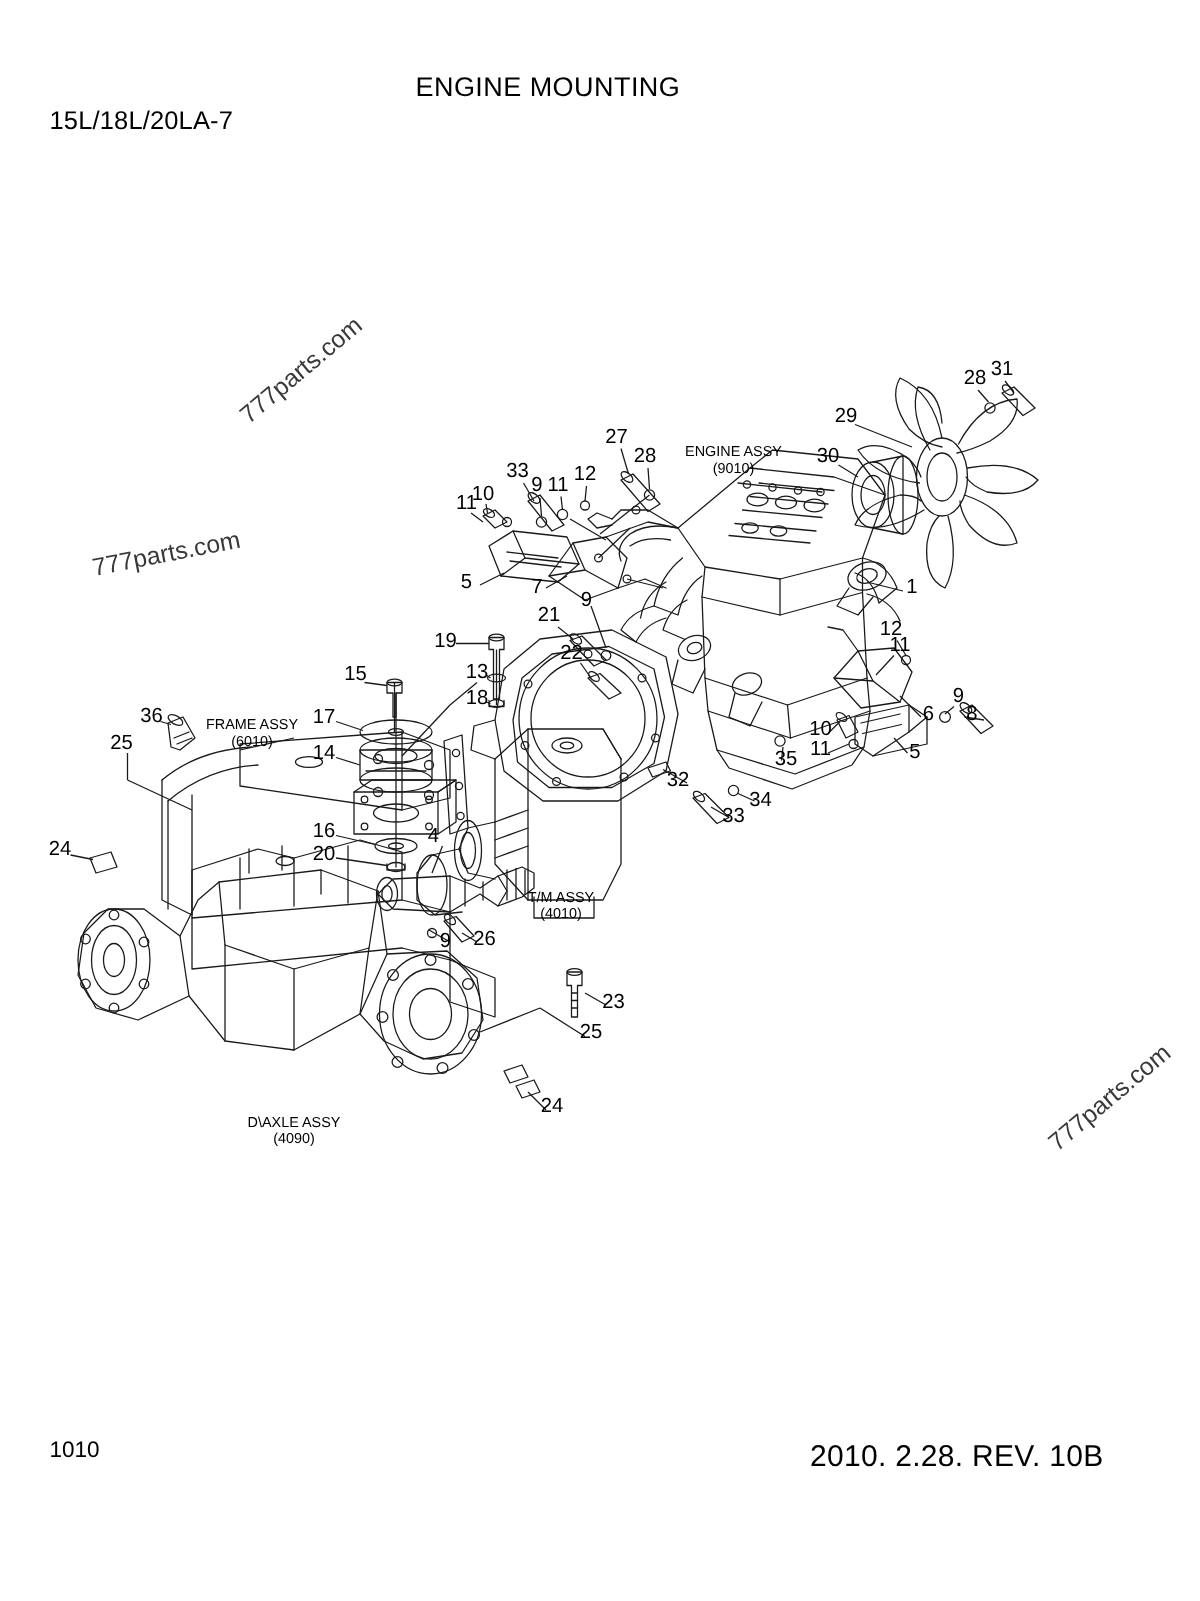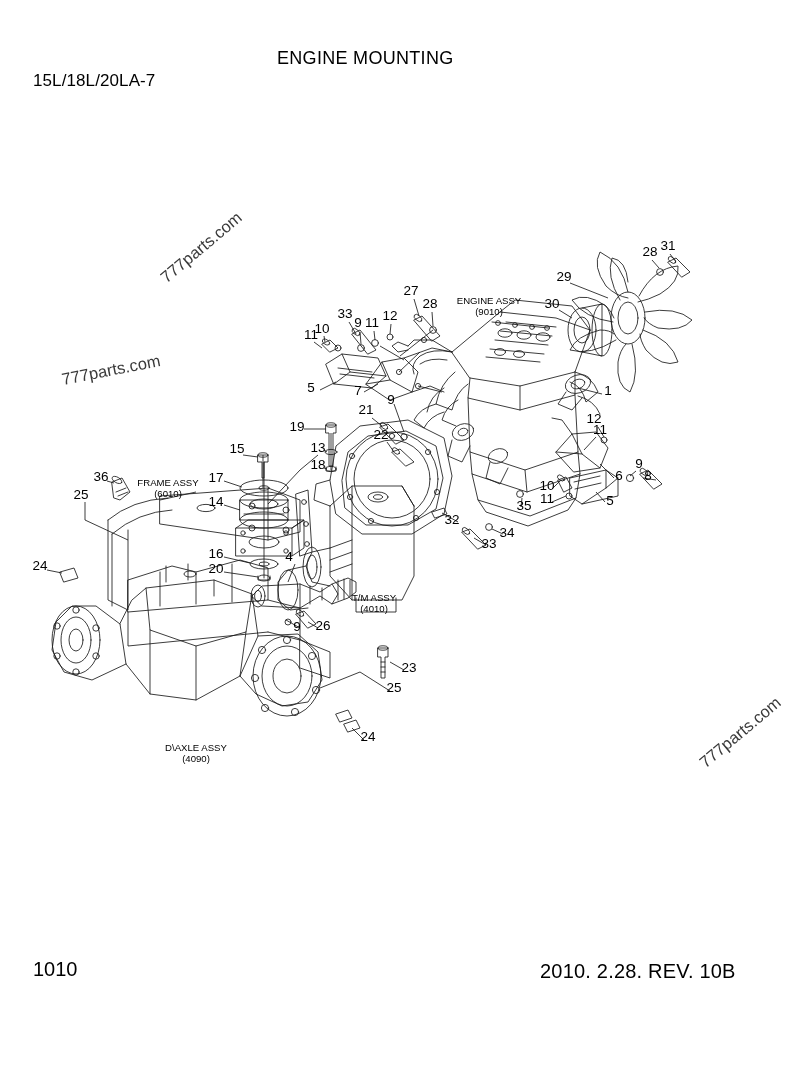--- a/index.html
+++ b/index.html
@@ -3,21 +3,21 @@
 <meta charset="utf-8">
 <title>ENGINE MOUNTING</title>
 <style>
   html,body{margin:0;padding:0;background:#fff;}
   body{width:800px;height:1067px;position:relative;overflow:hidden;
        font-family:"Liberation Sans",sans-serif;color:#000;}
   #page{position:absolute;inset:0;background:#fff;}
 
   .hdr-model{position:absolute;left:33px;top:36px;font-size:17px;letter-spacing:.1px;margin-top:35px;}
   .hdr-title{position:absolute;left:277px;top:36px;font-size:18px;letter-spacing:.3px;margin-top:12px;}
-  .ftr-page{position:absolute;left:33px;top:958px;font-size:20px;}
+  .ftr-page{position:absolute;left:33px;top:958px;font-size:15px;}
   .ftr-rev{position:absolute;left:540px;top:960px;font-size:20px;letter-spacing:.2px;}
 
   .wm{position:absolute;font-size:16.5px;color:#2b2b2b;white-space:nowrap;
       font-family:"Liberation Sans",sans-serif;opacity:.93;}
   .wm1{left:163px;top:270px;transform:rotate(-40deg);transform-origin:0 50%;}
   .wm2{left:62px;top:370px;transform:rotate(-11deg);transform-origin:0 50%;}
   .wm3{left:702px;top:755px;transform:rotate(-40deg);transform-origin:0 50%;}
 
   #art{position:absolute;left:0;top:0;}
   .cal{font-family:"Liberation Sans",sans-serif;font-size:13.5px;fill:#000;}

